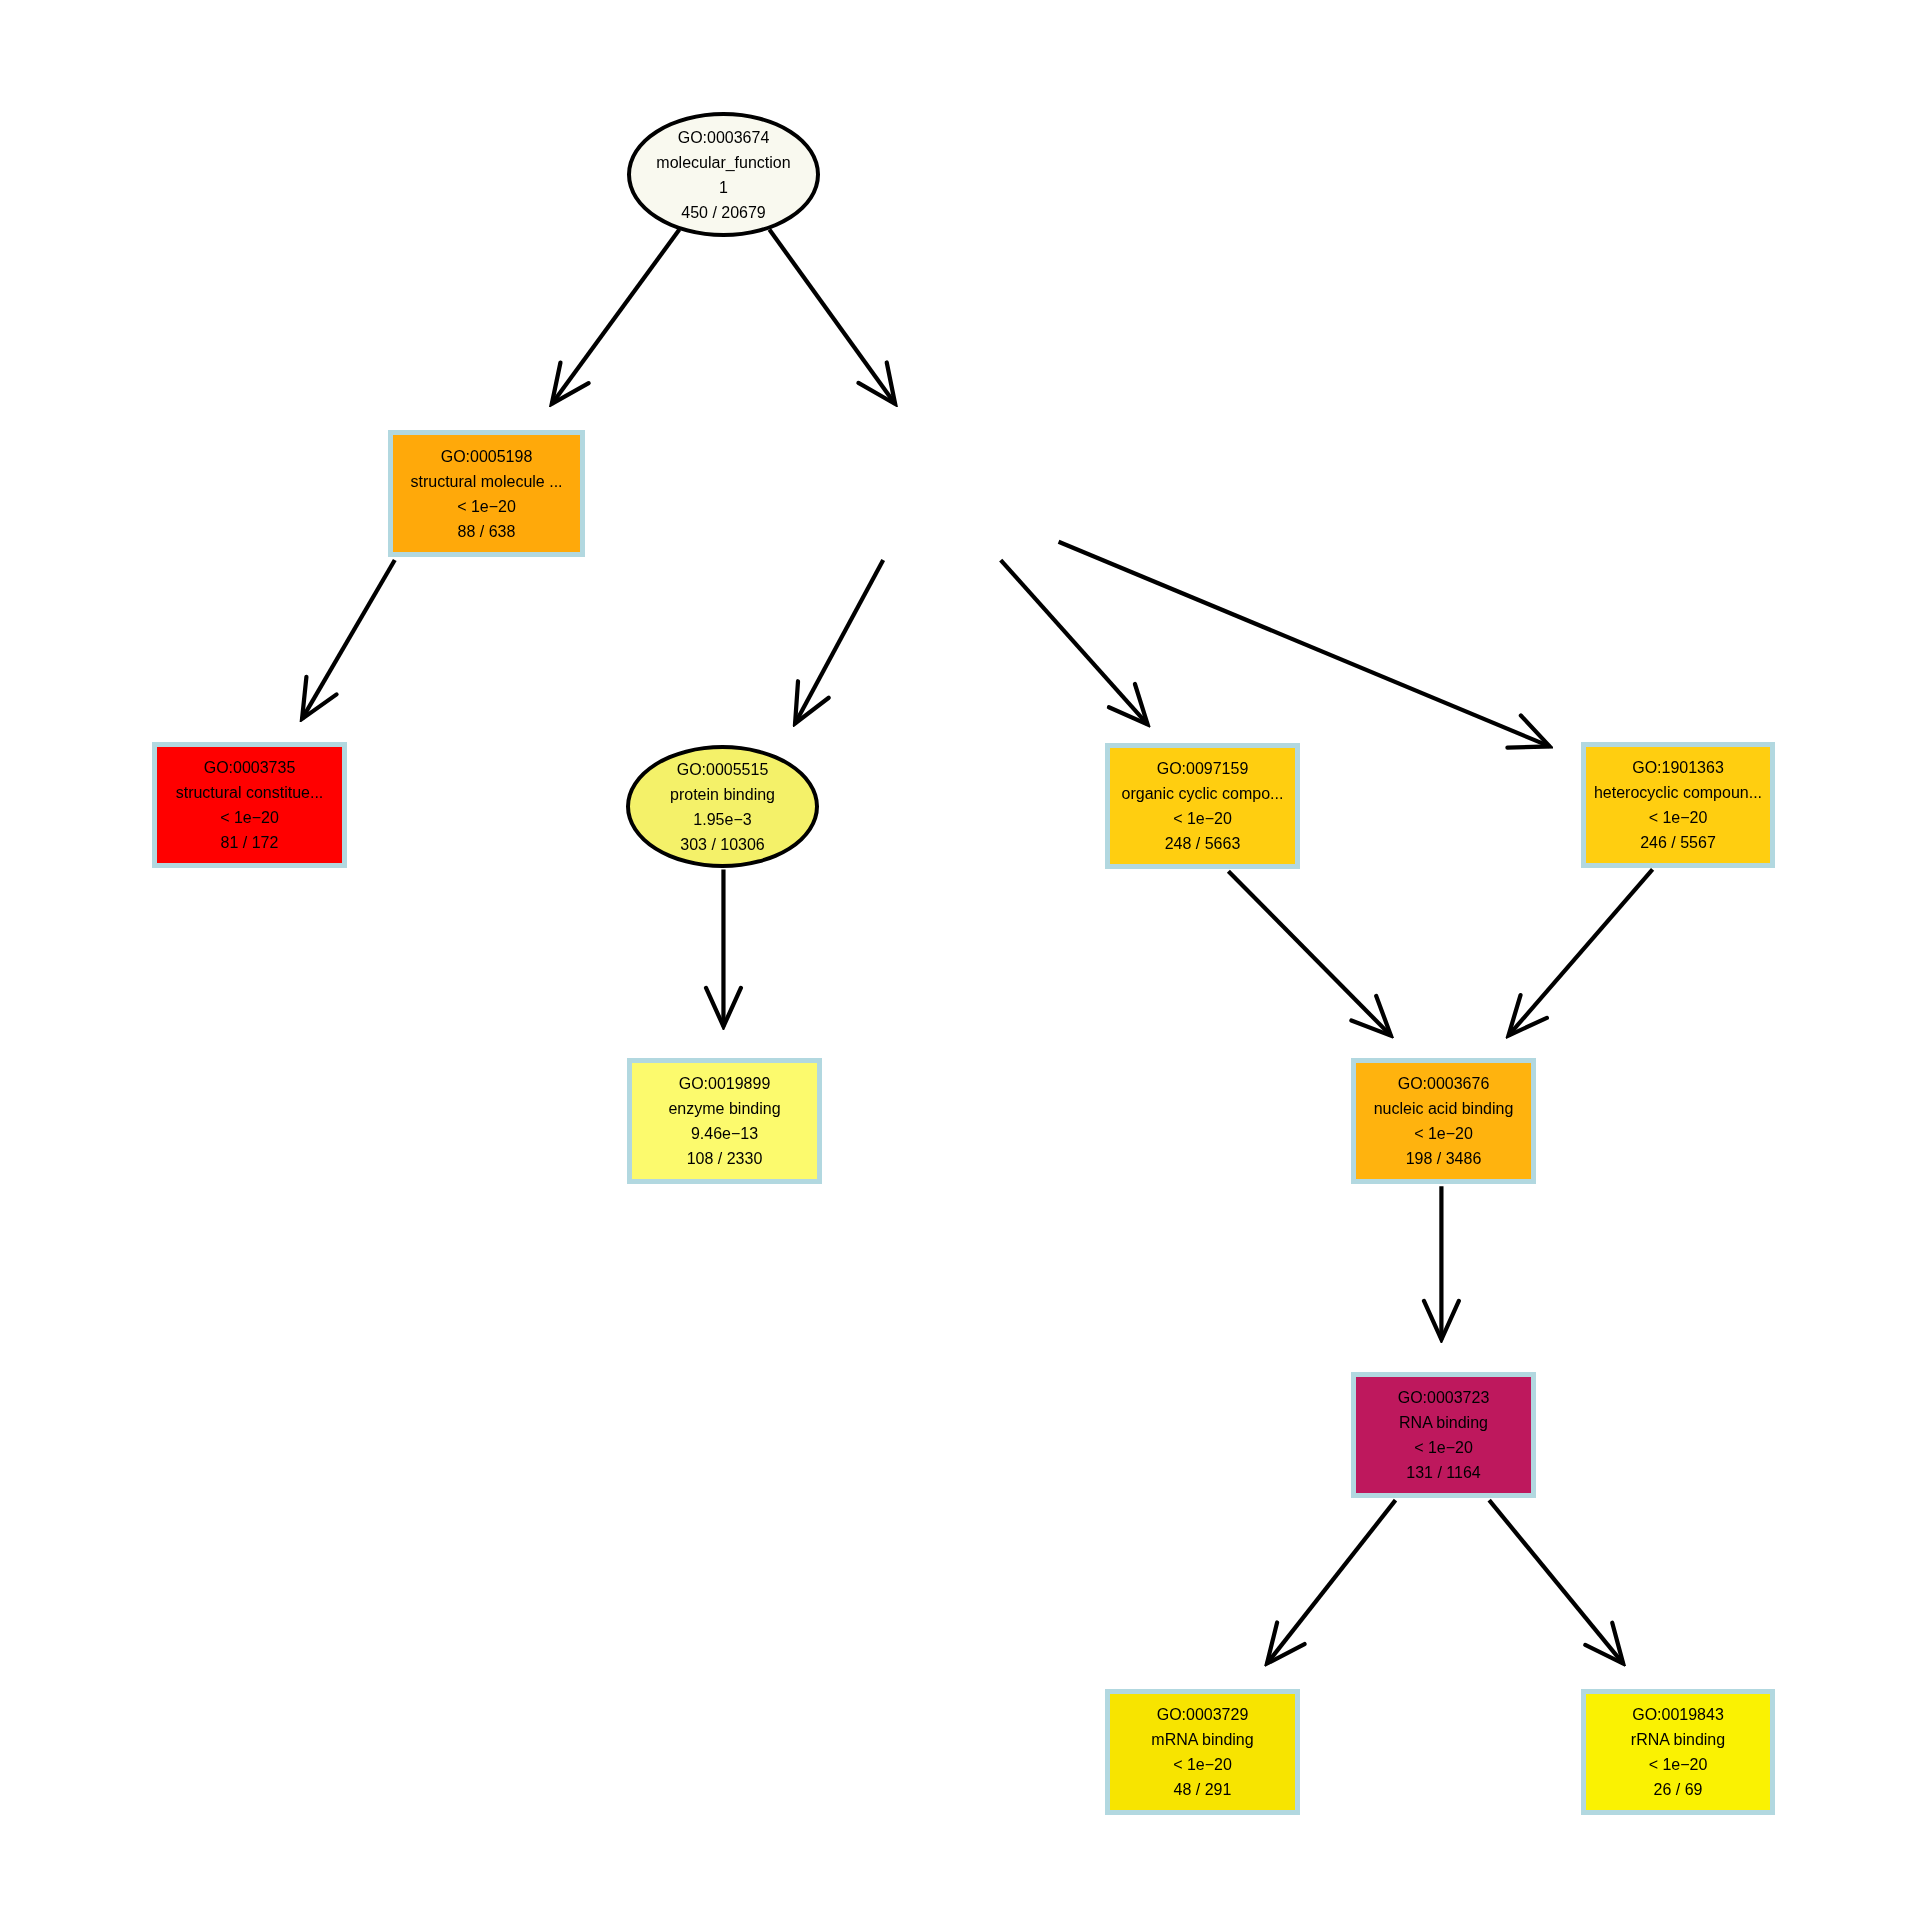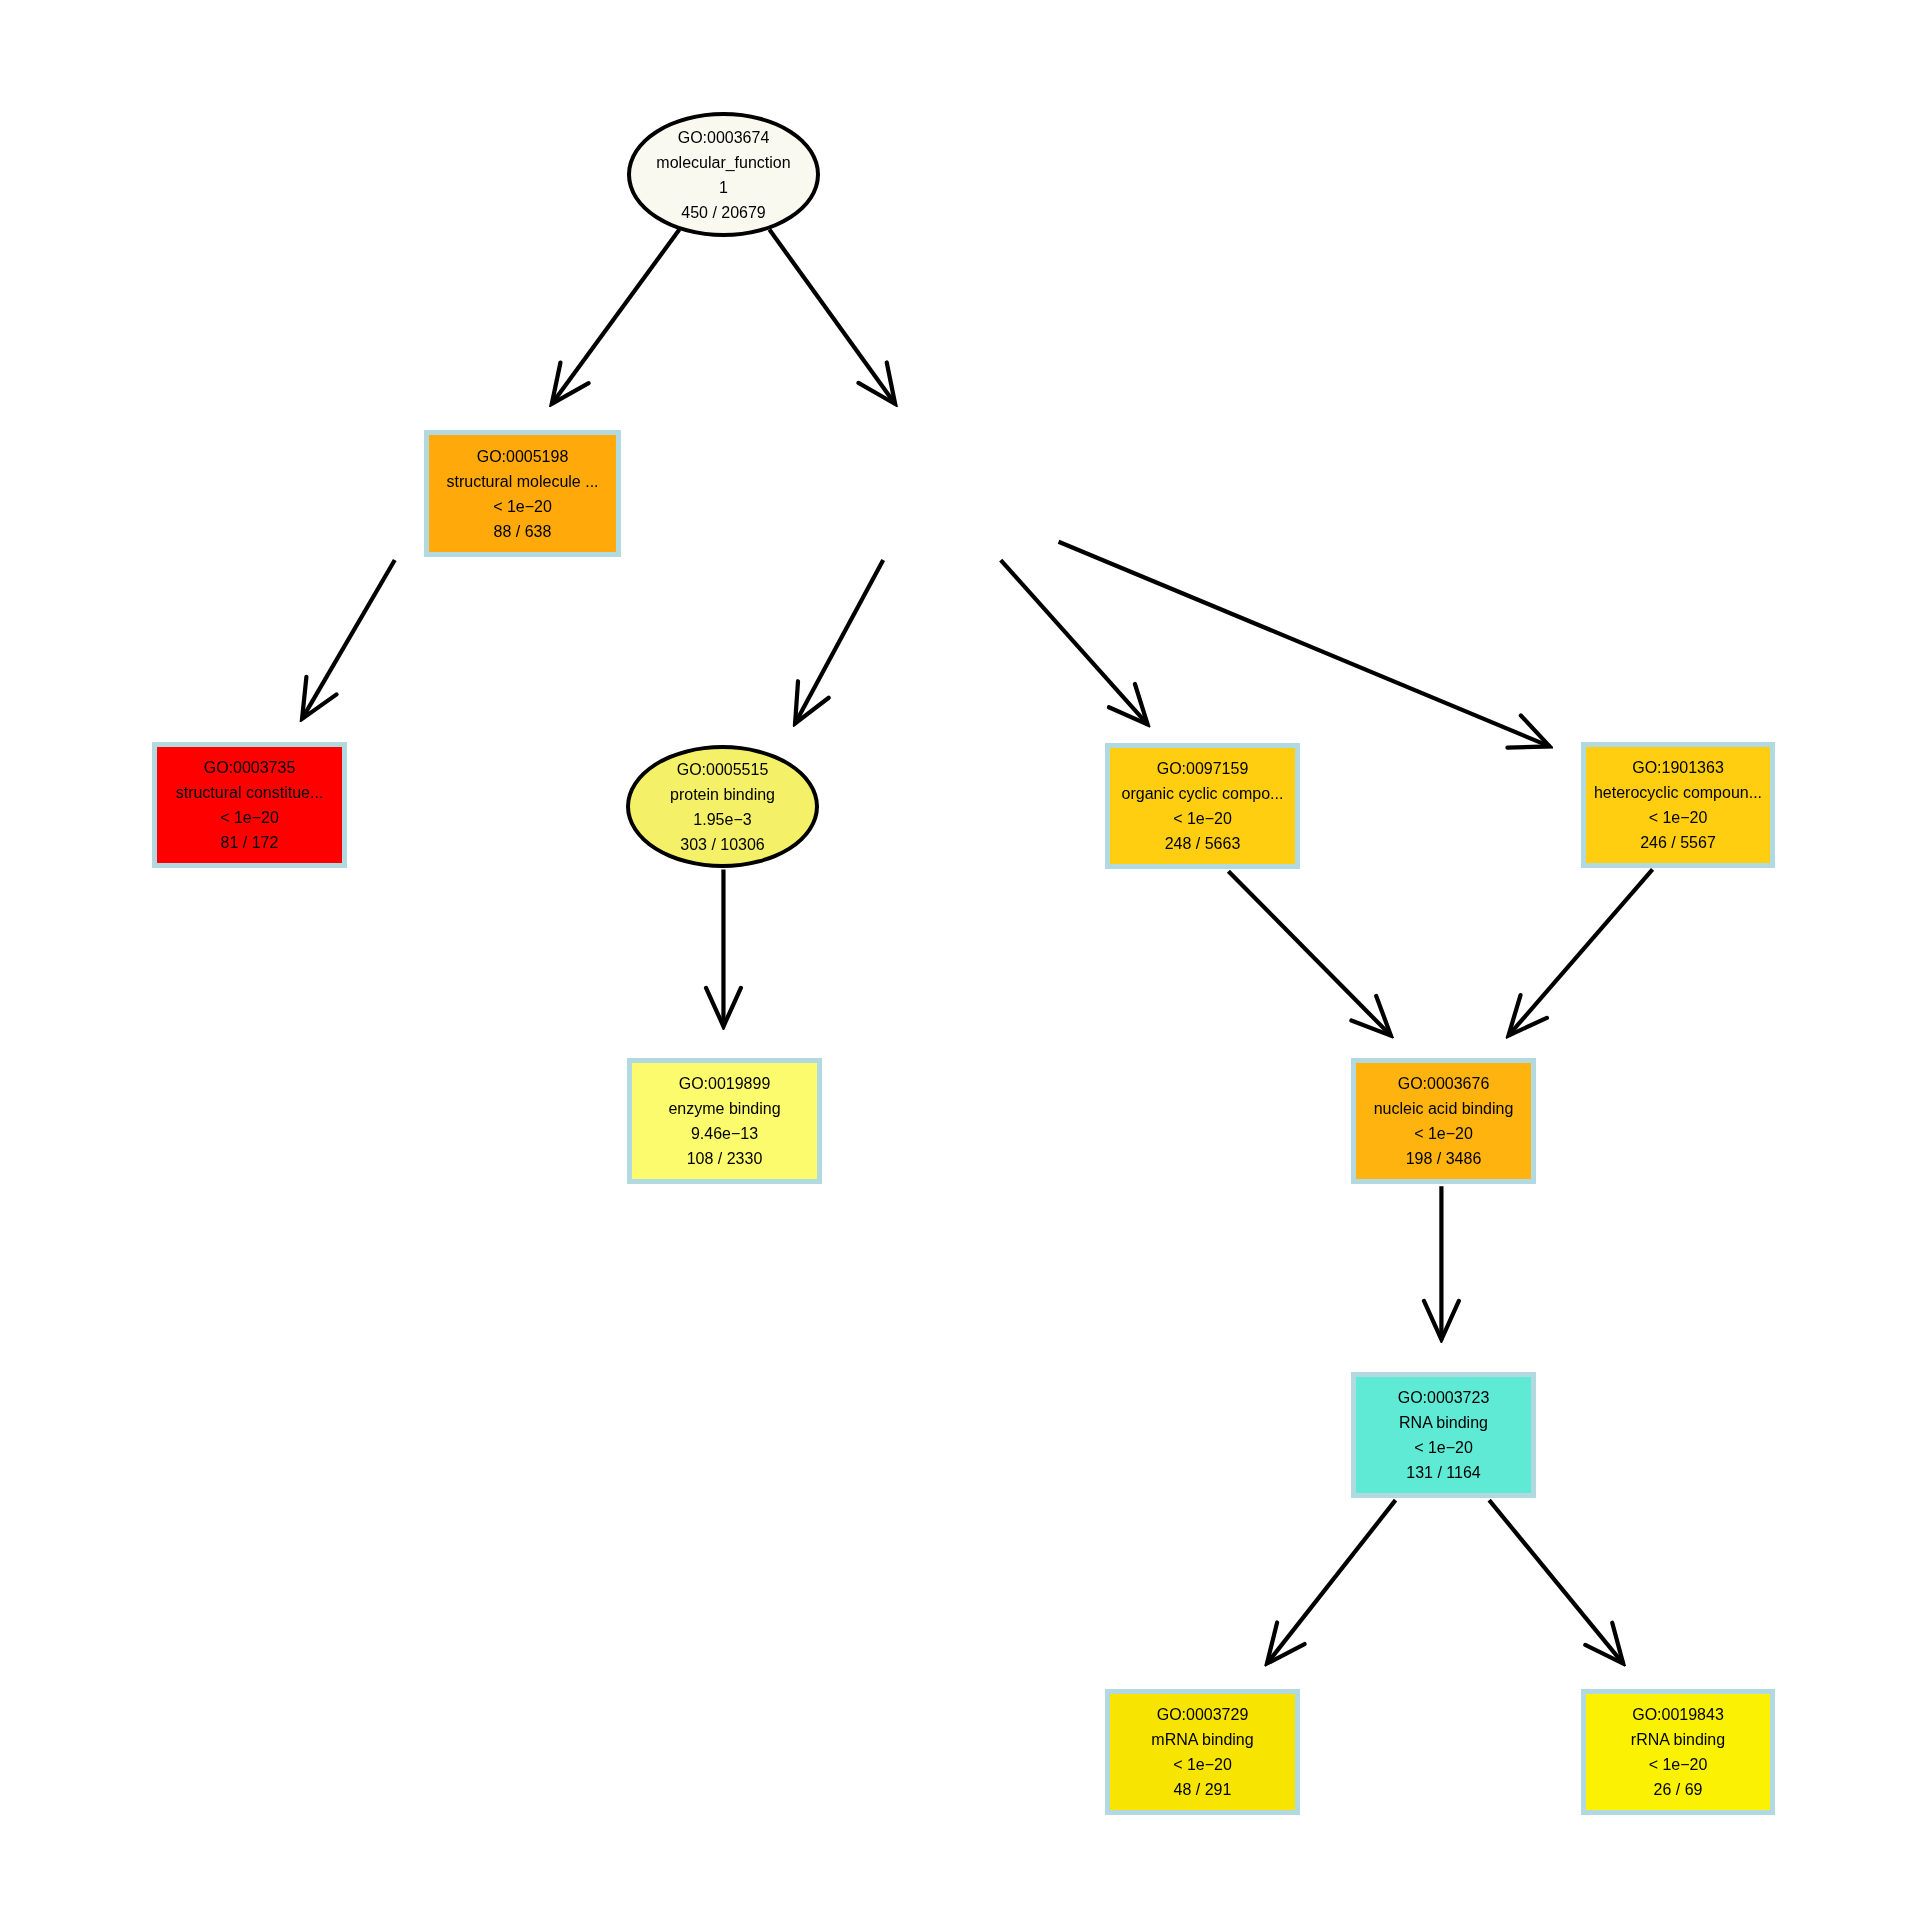--- a/index.html
+++ b/index.html
@@ -58,21 +58,21 @@
         <line x1="1622" y1="1634" x2="1768" y2="1812" stroke="#000000" stroke-width="4.6" marker-end="url(#arrow-open)"></line>
       </g>
   </svg>
 
   <div class="node ellipse" style="left: 627px; top: 112px; width: 193px; height: 125px; background: rgb(249, 249, 239);">
     <span>GO:0003674</span>
     <span>molecular_function</span>
     <span>1</span>
     <span>450 / 20679</span>
   </div>
-  <div class="node rect" style="left: 388px; top: 430px; width: 197px; height: 127px; background: rgb(255, 169, 10); margin-left: 36px;">
+  <div class="node rect" style="left: 388px; top: 430px; width: 197px; height: 127px; background: rgb(255, 169, 10);">
     <span>GO:0005198</span>
     <span>structural molecule ...</span>
     <span>&lt; 1e−20</span>
     <span>88 / 638</span>
   </div>
   <div class="node rect" style="left: 152px; top: 742px; width: 195px; height: 126px; background: rgb(255, 0, 0);">
     <span>GO:0003735</span>
     <span>structural constitue...</span>
     <span>&lt; 1e−20</span>
     <span>81 / 172</span>
@@ -100,21 +100,21 @@
     <span>enzyme binding</span>
     <span>9.46e−13</span>
     <span>108 / 2330</span>
   </div>
   <div class="node rect" style="left: 1351px; top: 1058px; width: 185px; height: 126px; background: rgb(255, 179, 14);">
     <span>GO:0003676</span>
     <span>nucleic acid binding</span>
     <span>&lt; 1e−20</span>
     <span>198 / 3486</span>
   </div>
-  <div class="node rect" style="left: 1351px; top: 1372px; width: 185px; height: 126px; background: #5eead4;">
+  <div class="node rect" style="left: 1351px; top: 1372px; width: 185px; height: 126px; background: #be185d;">
     <span>GO:0003723</span>
     <span>RNA binding</span>
     <span>&lt; 1e−20</span>
     <span>131 / 1164</span>
   </div>
   <div class="node rect" style="left: 1105px; top: 1689px; width: 195px; height: 126px; background: rgb(247, 228, 0); text-align: right;">
     <span>GO:0003729</span>
     <span>mRNA binding</span>
     <span>&lt; 1e−20</span>
     <span>48 / 291</span>

